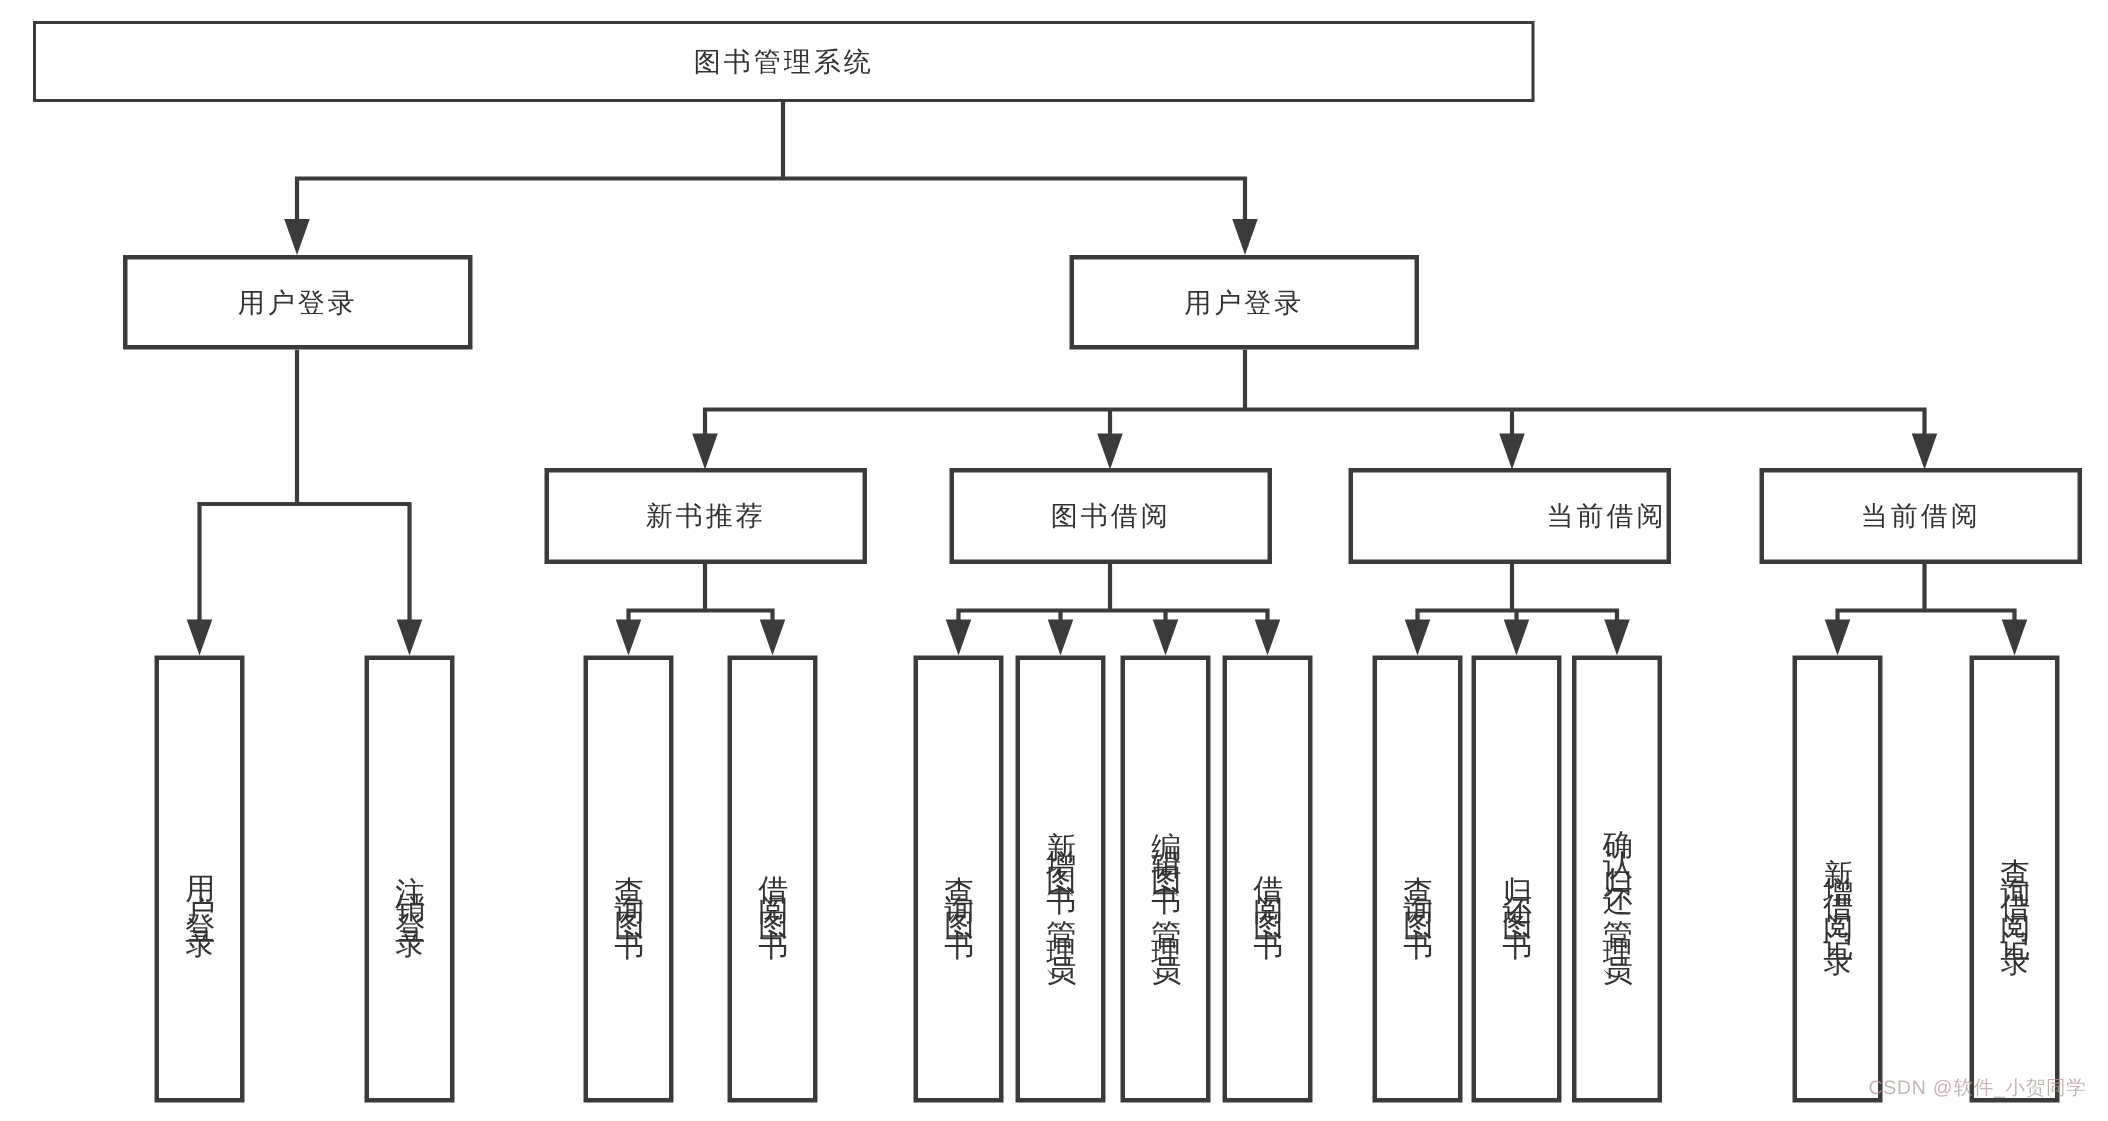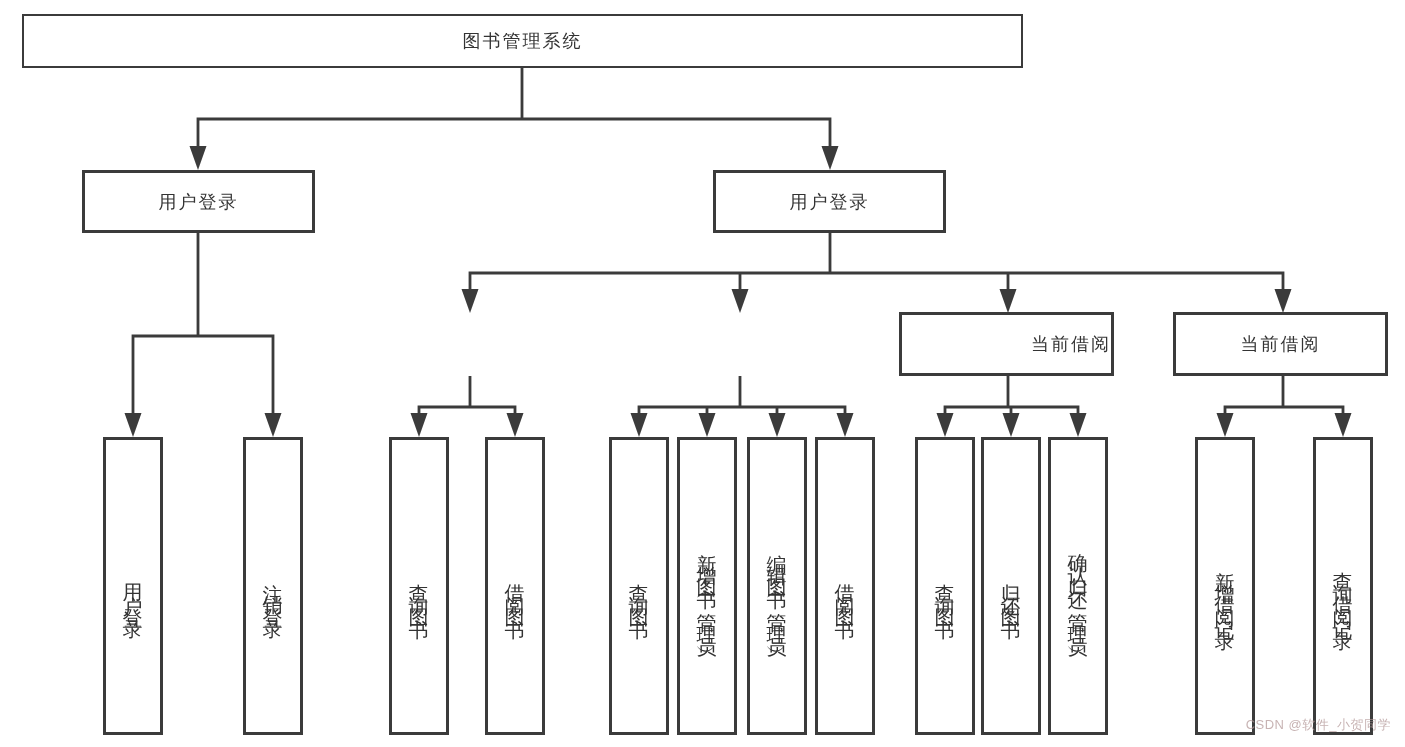--- a/index.html
+++ b/index.html
@@ -76,20 +76,26 @@
     <span class="hlabel">图书管理系统</span>
   </div>
 
   <div class="node lvl1" style="left:82px;">
     <span class="hlabel">用户登录</span>
   </div>
   <div class="node lvl1" style="left:713px;">
     <span class="hlabel">用户登录</span>
   </div>
 
+  <div class="node lvl2" style="left:363px;">
+    <span class="hlabel">新书推荐</span>
+  </div>
+  <div class="node lvl2" style="left:633px;">
+    <span class="hlabel">图书借阅</span>
+  </div>
   <div class="node lvl2" style="left:899px;justify-content:flex-end;">
     <span class="hlabel">当前借阅</span>
   </div>
   <div class="node lvl2" style="left:1173px;">
     <span class="hlabel">当前借阅</span>
   </div>
 
   <div class="node leaf" style="left:103px;">
     <span class="vtext">用户登录</span>
   </div>

